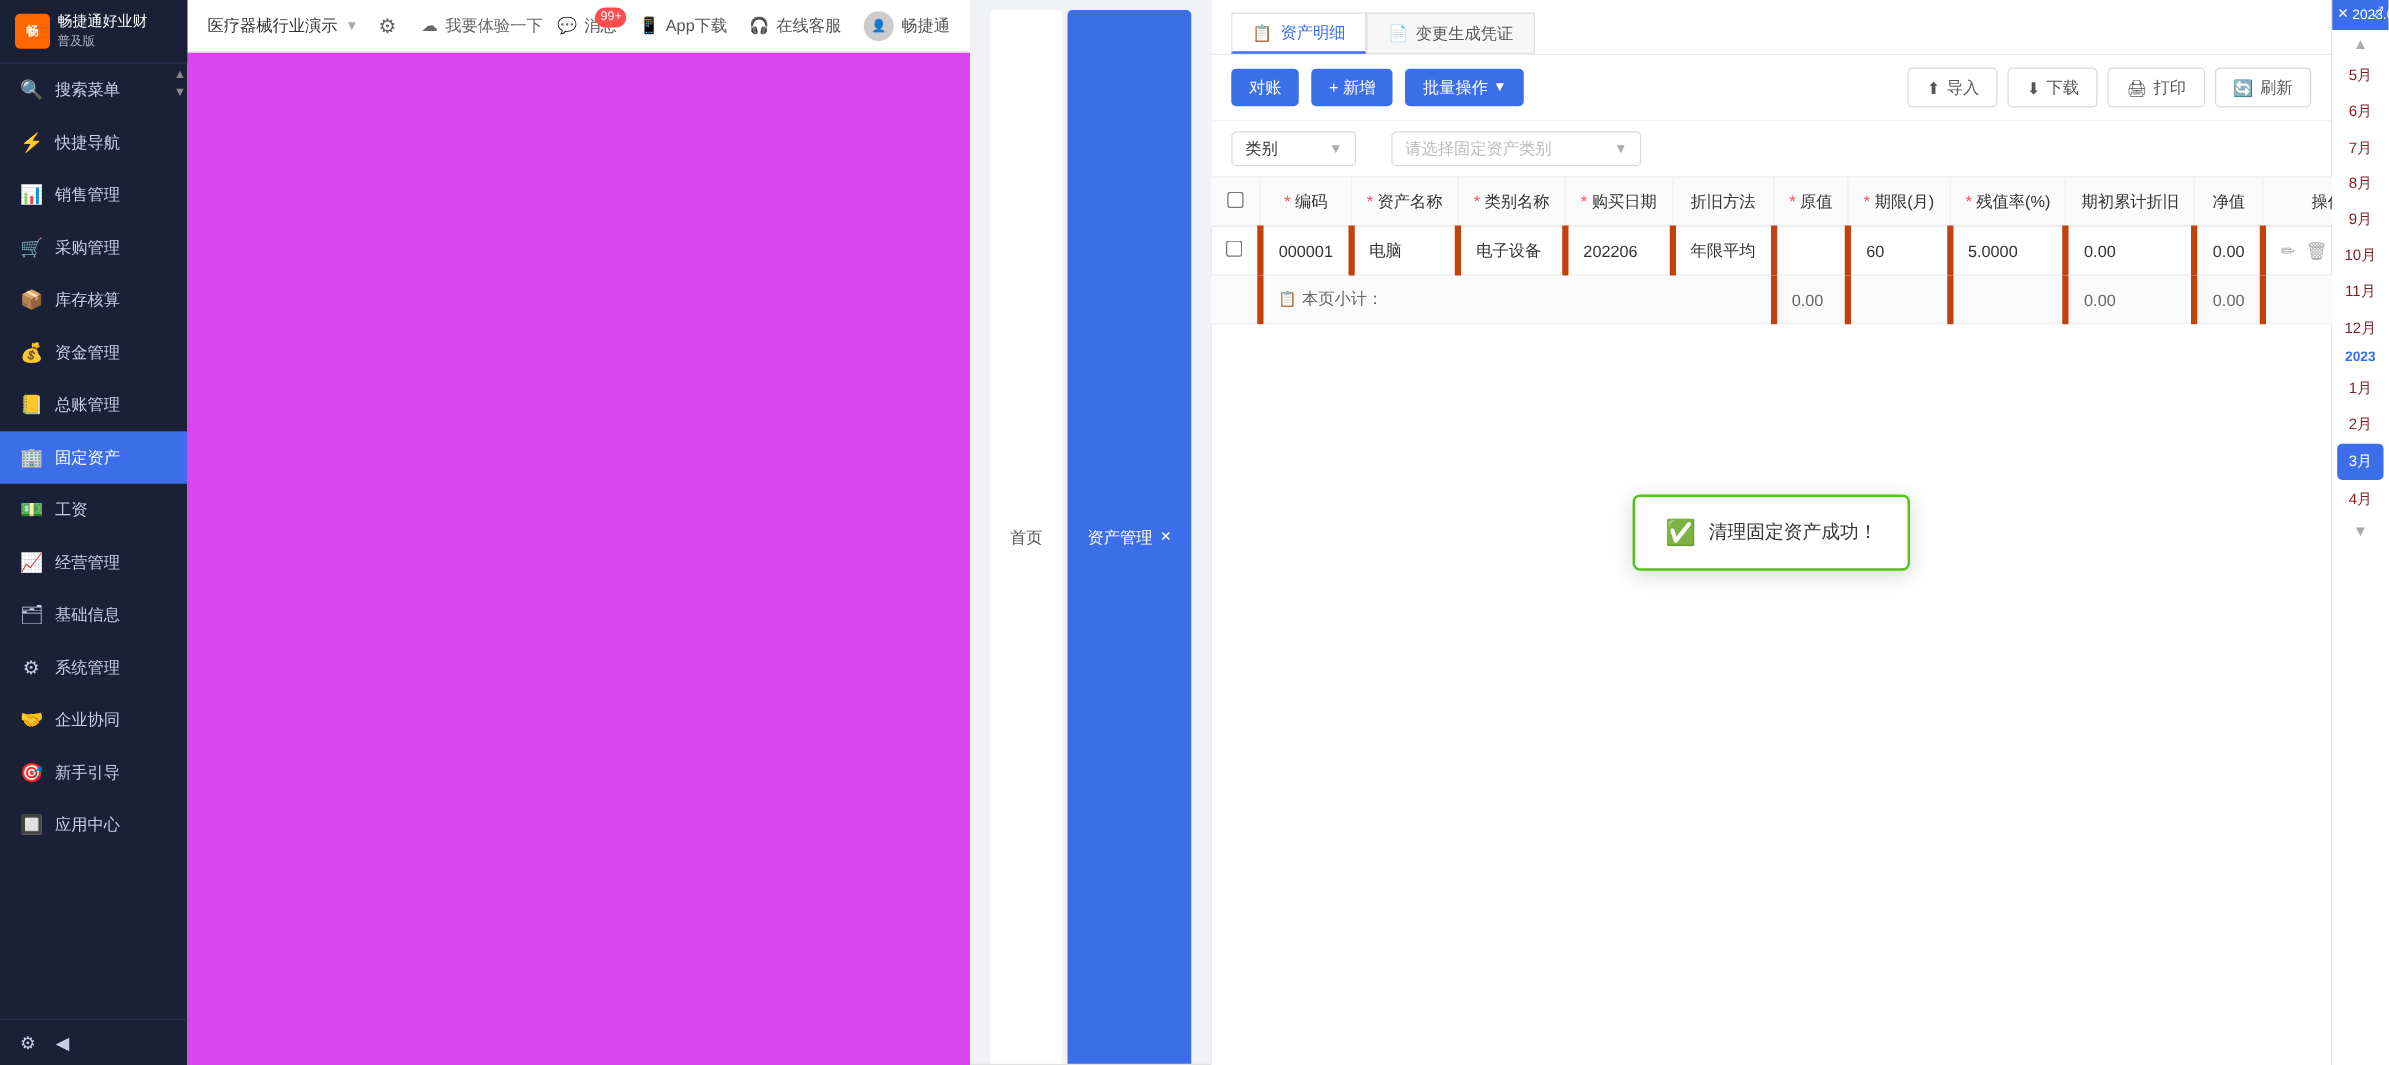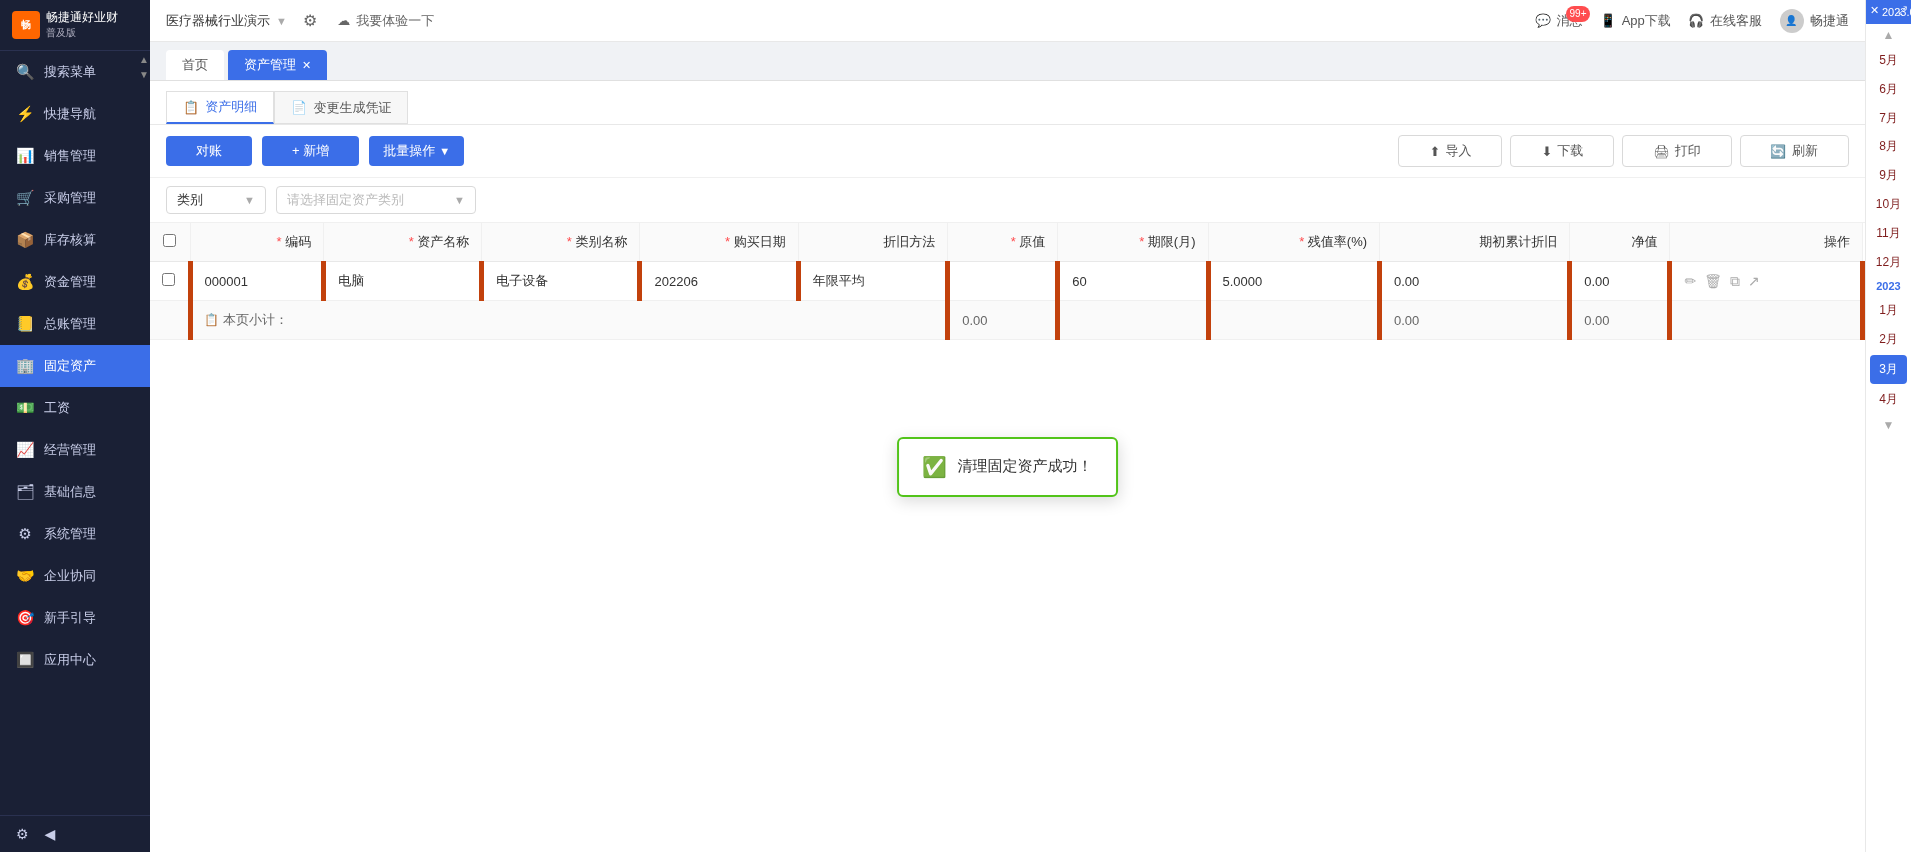--- a/index.html
+++ b/index.html
@@ -61,21 +61,21 @@
       display: flex;
       gap: 16px;
       border-top: 1px solid #2a3150;
     }
     .sidebar-bottom-icon { color: #c8cde8; font-size: 14px; cursor: pointer; }
 
     
     .main {
       flex: 1;
       display: flex;
-      flex-direction: column;
+      flex-direction: row;
       background: #d946ef;
       overflow: hidden;
     }
 
     
     .top-header {
       background: #fff;
       height: 42px;
       display: flex;
       align-items: center;
@@ -234,25 +234,26 @@
       align-items: center;
       gap: 6px;
       border: 1px solid #d9d9d9;
       border-radius: 4px;
       padding: 4px 10px;
       font-size: 13px;
       color: #999;
       cursor: pointer;
       background: #fff;
       min-width: 200px;
+      margin-left: 18px;
     }
 
     
     .btn {
-      padding: 6px 30px;
+      padding: 6px 14px;
       border-radius: 4px;
       font-size: 13px;
       cursor: pointer;
       border: none;
       display: flex;
       align-items: center;
       gap: 5px;
     }
     .btn-primary { background: #3b6ee8; color: #fff; }
     .btn-outline { background: #fff; color: #555; border: 1px solid #d9d9d9; }
@@ -279,21 +280,21 @@
       width: 100%;
       border-collapse: collapse;
       font-size: 13px;
     }
     thead tr {
       background: #fafafa;
       border-bottom: 1px solid #e8e8e8;
     }
     thead th {
       padding: 10px 12px;
-      text-align: right;
+      text-align: center;
       font-weight: 500;
       color: #333;
       border-right: 1px solid #f0f0f0;
       white-space: nowrap;
     }
     tbody tr { border-bottom: 1px solid #f0f0f0; }
     tbody td {
       padding: 10px 12px;
       color: #333;
       border-right: 5px solid #c2410c;

